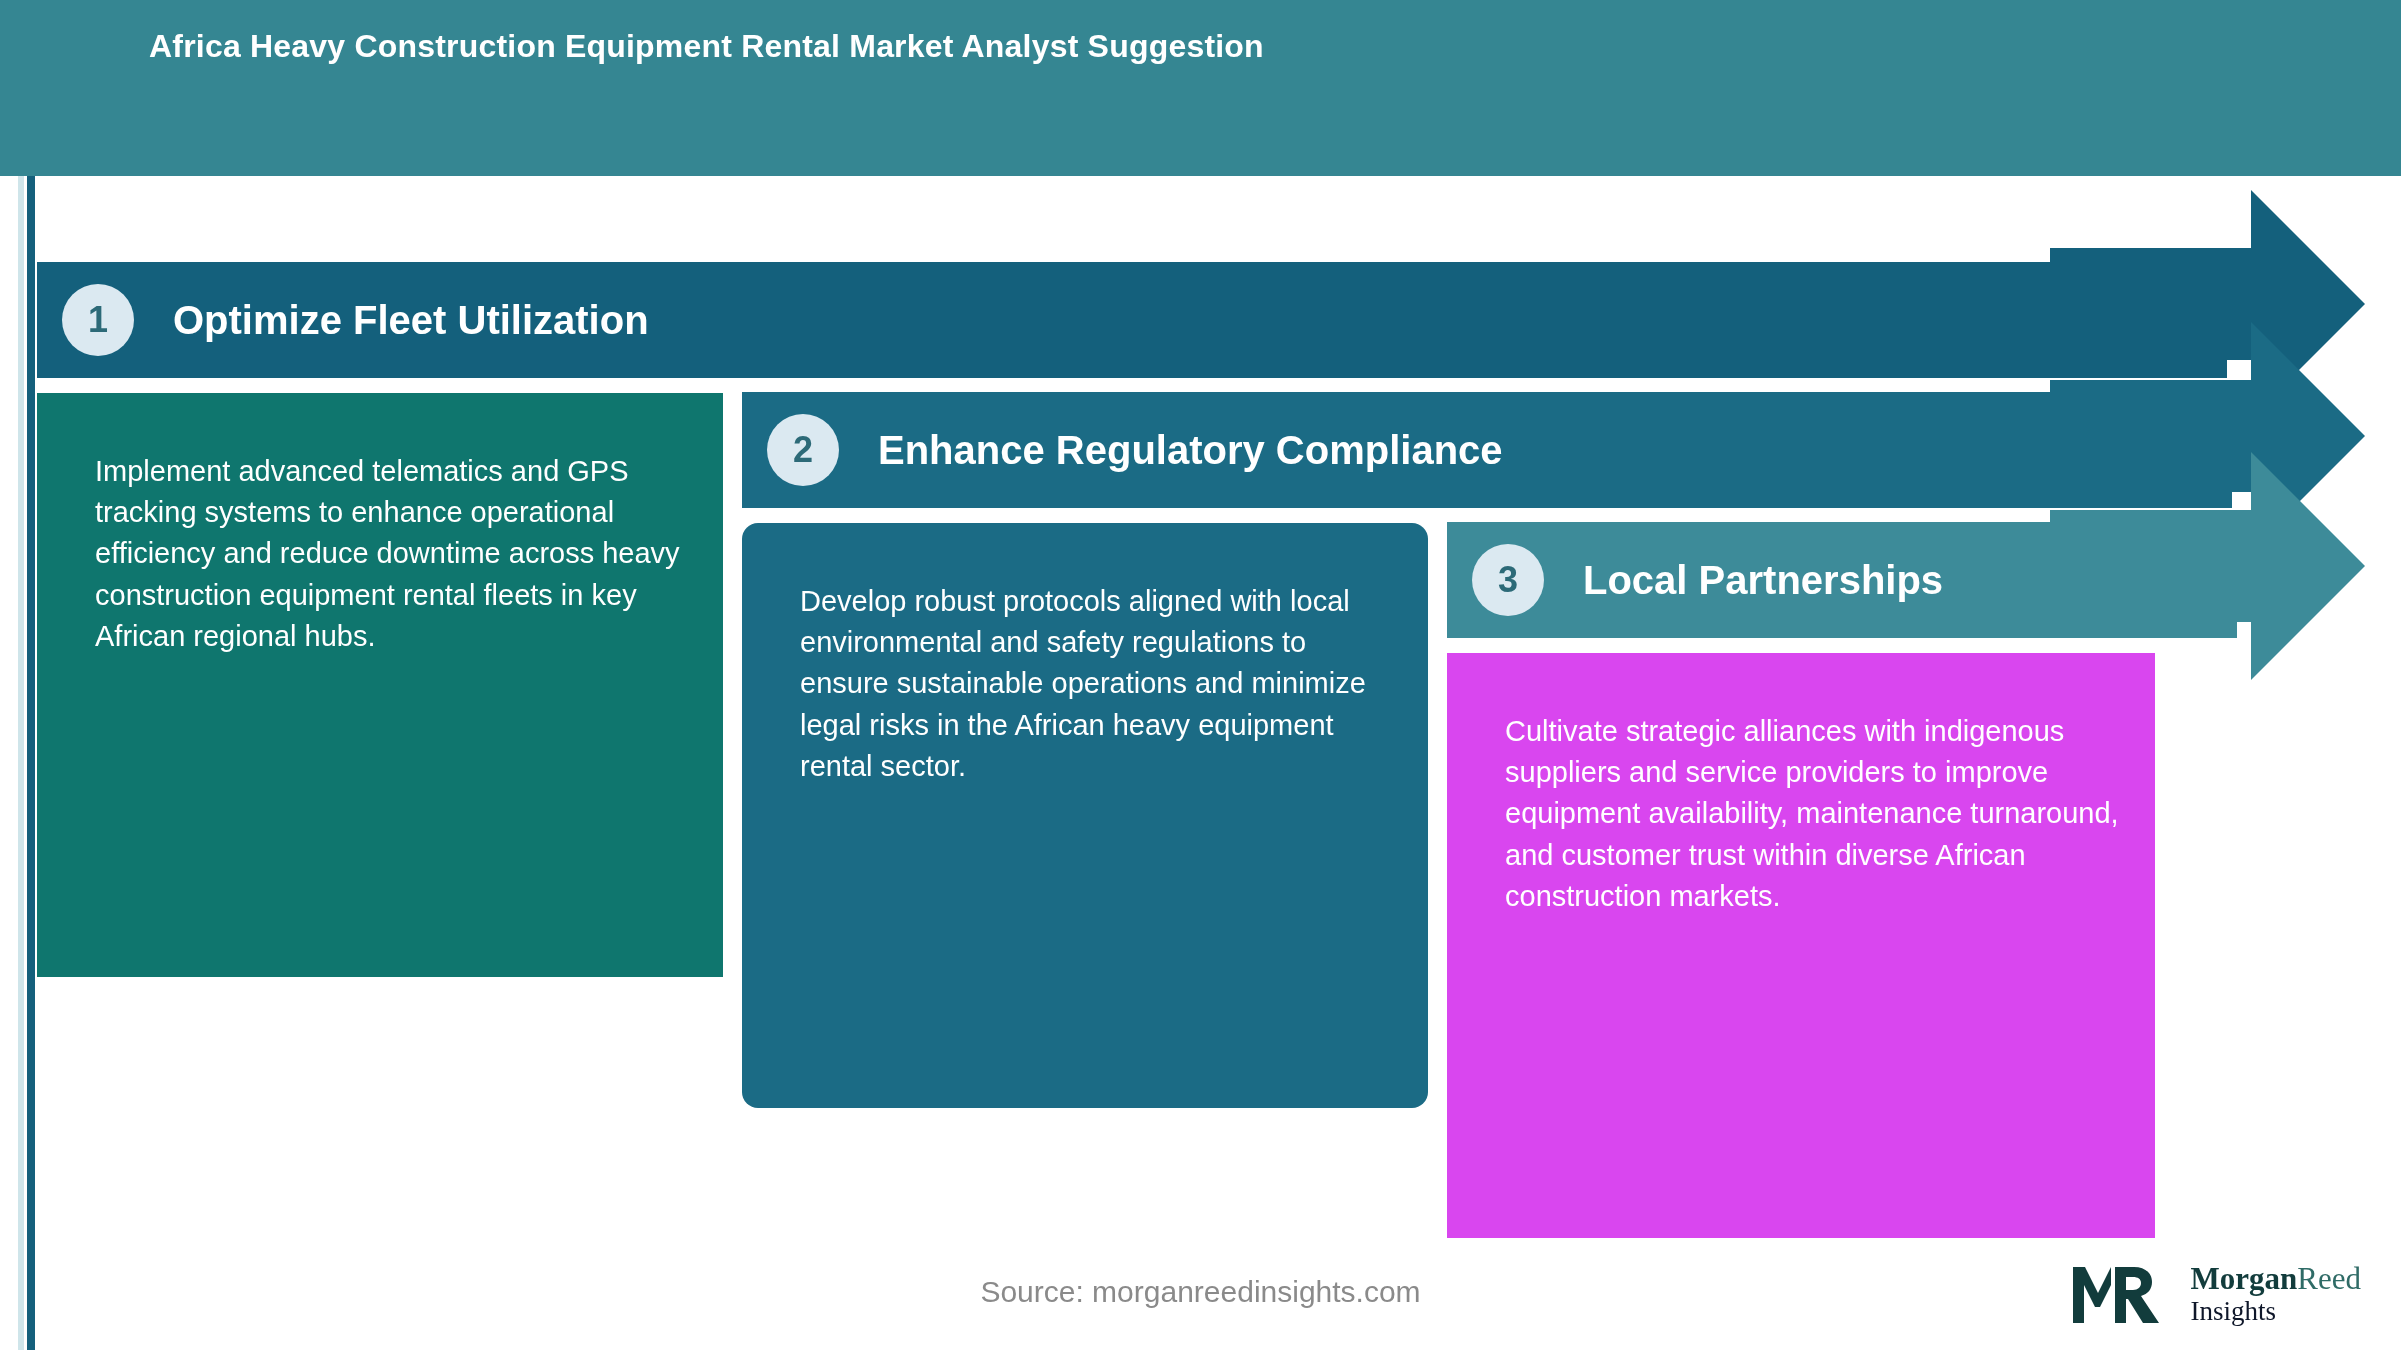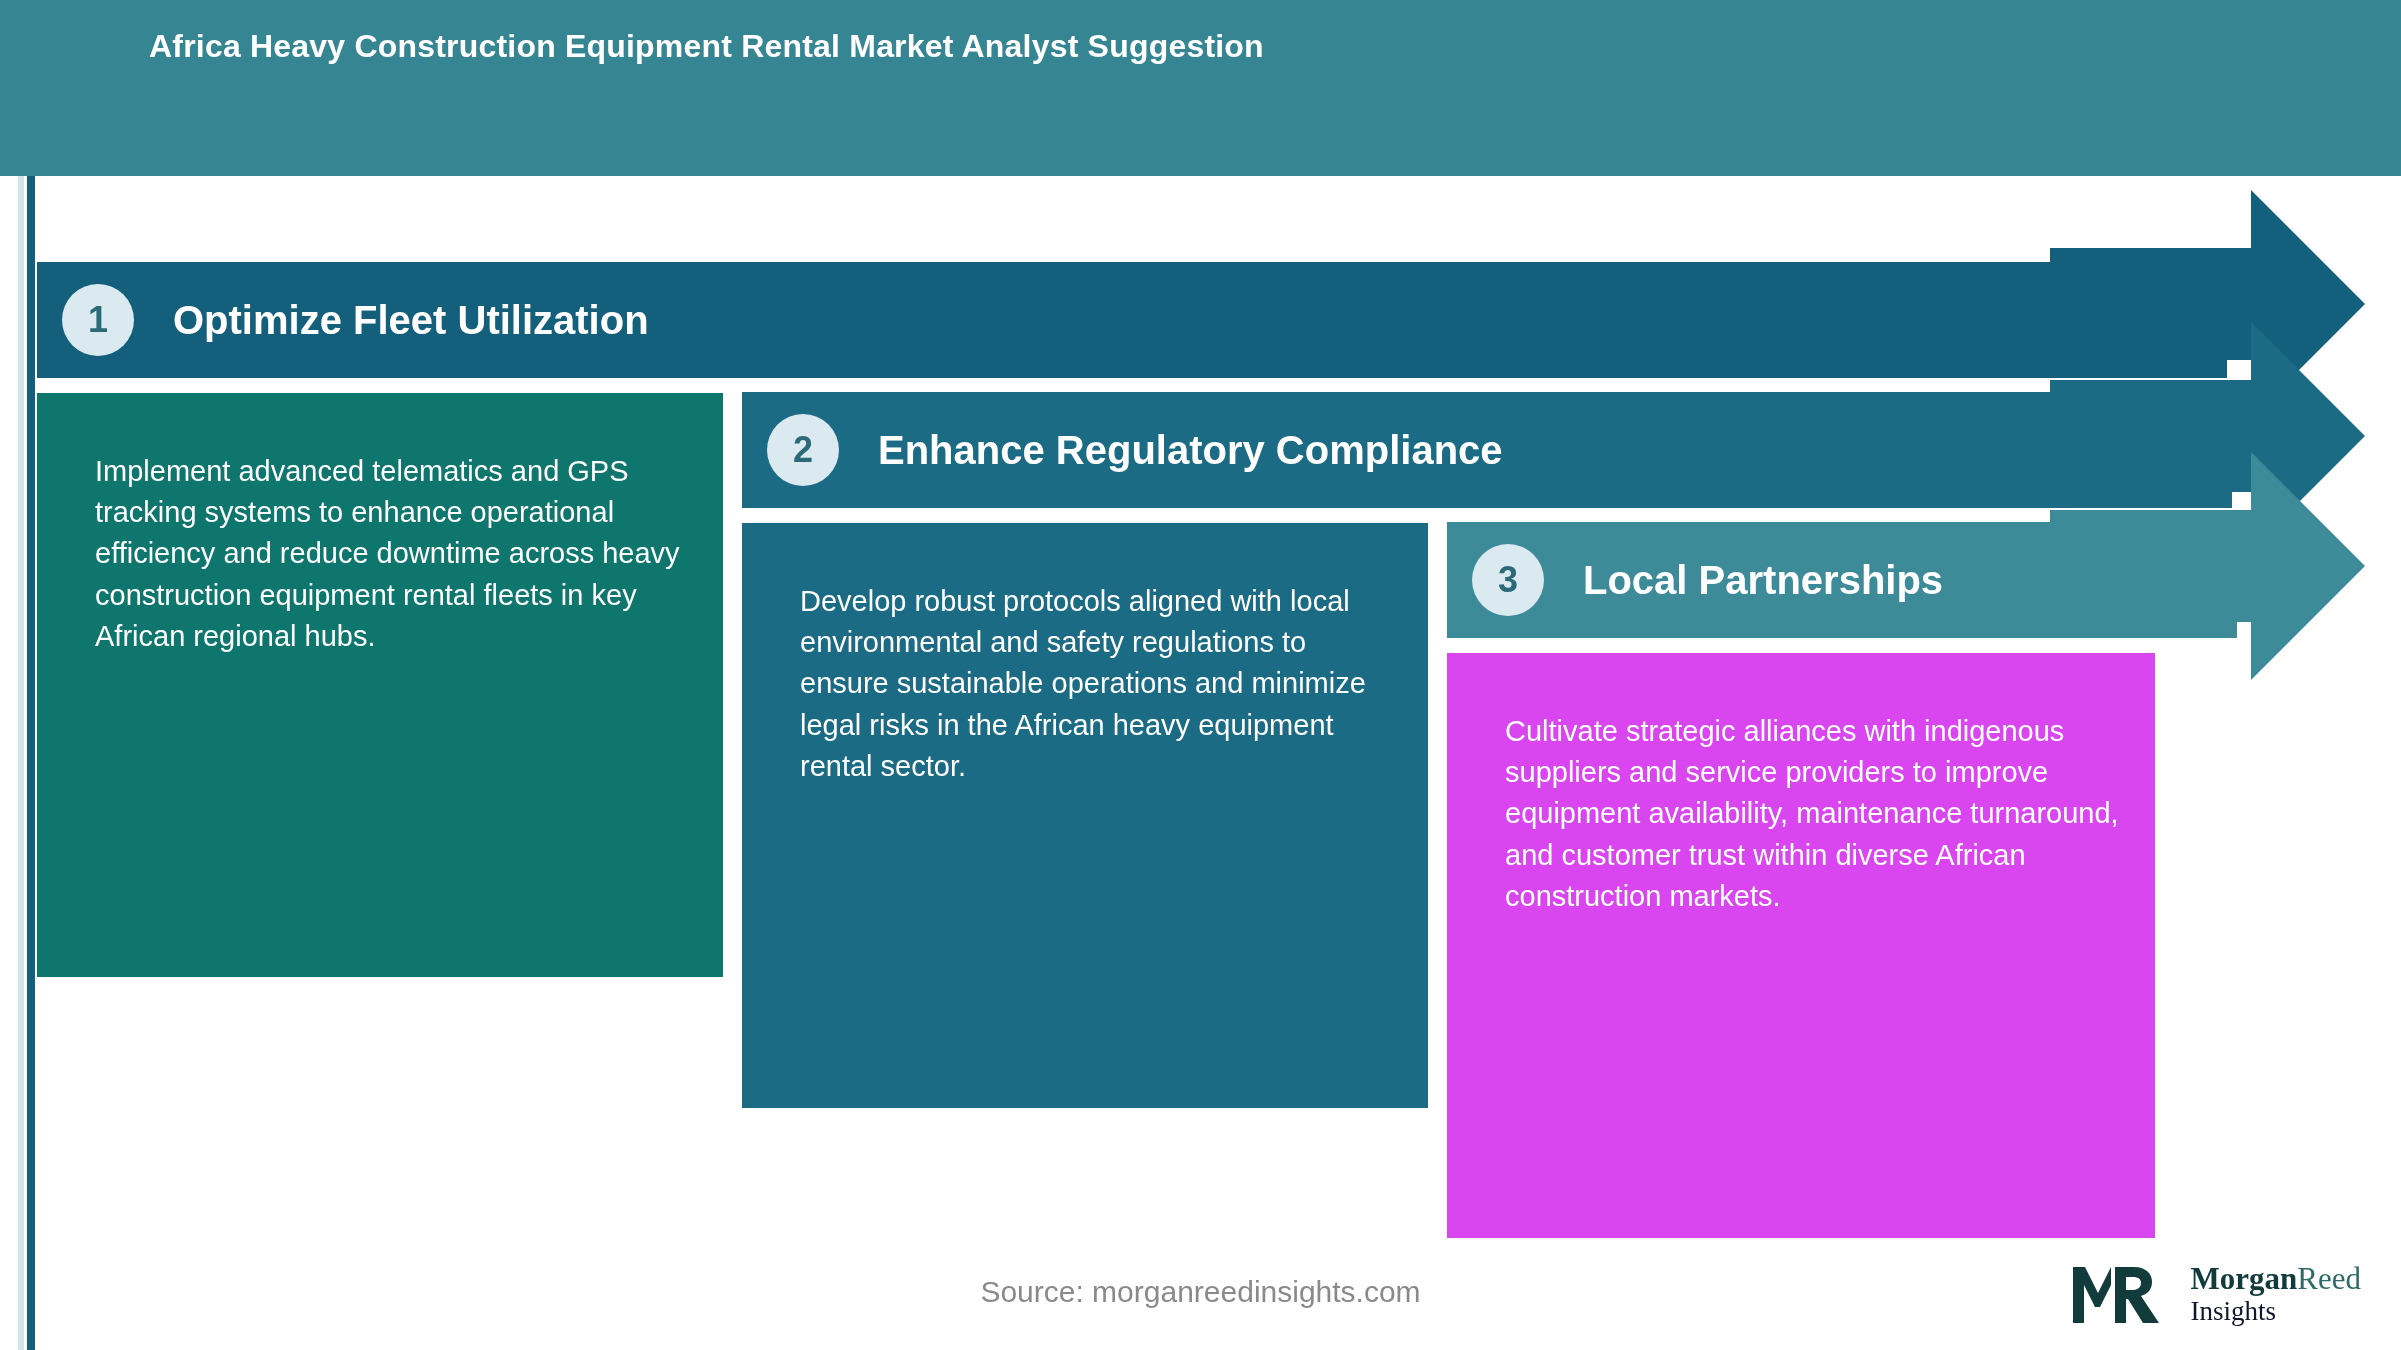--- a/index.html
+++ b/index.html
@@ -118,21 +118,21 @@
     line-height: 1.42;
   }
   .panel-text {
     position: absolute;
     left: 58px;
     top: 58px;
     right: 30px;
   }
 
   #panel-1 { left: 37px;   top: 393px; width: 686px;  height: 584px;  background: #0f766e; }
-  #panel-2 { left: 742px;  top: 523px; width: 686px;  height: 585px;  background: #1b6b85; }
+  #panel-2 { left: 742px;  top: 523px; width: 686px;  height: 585px;  background: #1b6b85; border-radius: 16px; }
   #panel-3 { left: 1447px; top: 653px; width: 708px;  height: 585px;  background: #d946ef; }
 
   
   .source {
     position: absolute;
     left: 0;
     top: 1275px;
     width: 2401px;
     text-align: center;
     color: #8a8a8a;

